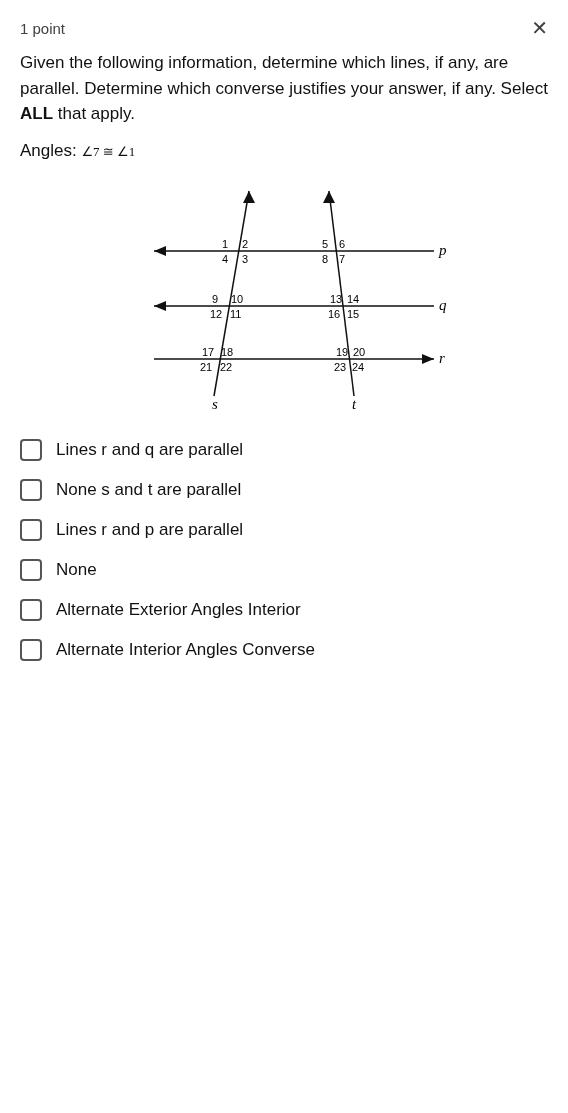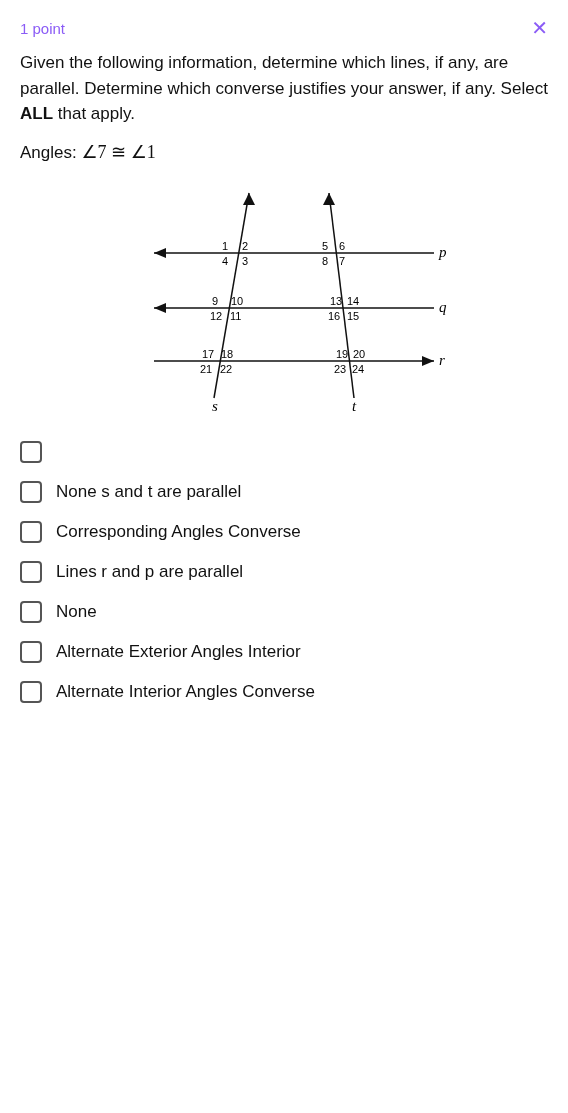--- a/index.html
+++ b/index.html
@@ -7,38 +7,38 @@
       font-family: Arial, sans-serif;
       background: #fff;
       width: 568px;
       min-height: 1113px;
       padding: 16px 20px;
       font-size: 17px;
       color: #111;
     }
     .points-bar {
       font-size: 15px;
-      color: #8b5cf6;
+      color: #404040;
       margin-bottom: 10px;
       display: flex;
       justify-content: space-between;
       align-items: center;
     }
     .question-text {
       font-size: 17px;
       line-height: 1.5;
       margin-bottom: 14px;
     }
     .given-text {
       font-size: 17px;
       margin-bottom: 20px;
     }
     .given-text .math {
       font-family: serif;
-      font-size: 18px;
+      font-size: 13px;
     }
     .diagram-container {
       display: flex;
       justify-content: center;
       margin-bottom: 28px;
     }
     .diagram-svg {
       width: 380px;
       height: 230px;
     }
@@ -136,28 +136,25 @@
     <text x="242" y="175" font-size="11" font-family="Arial">19</text>
     <text x="259" y="175" font-size="11" font-family="Arial">20</text>
     <text x="240" y="190" font-size="11" font-family="Arial">23</text>
     <text x="258" y="190" font-size="11" font-family="Arial">24</text>
   </svg>
 </div>
 
 <ul class="options-list">
   <li>
     <div class="checkbox"></div>
+    <span>Lines r and q are parallel</span>
   </li>
   <li>
     <div class="checkbox"></div>
     <span>None s and t are parallel</span>
-  </li>
-  <li>
-    <div class="checkbox"></div>
-    <span>Corresponding Angles Converse</span>
   </li>
   <li>
     <div class="checkbox"></div>
     <span>Lines r and p are parallel</span>
   </li>
   <li>
     <div class="checkbox"></div>
     <span>None</span>
   </li>
   <li>

